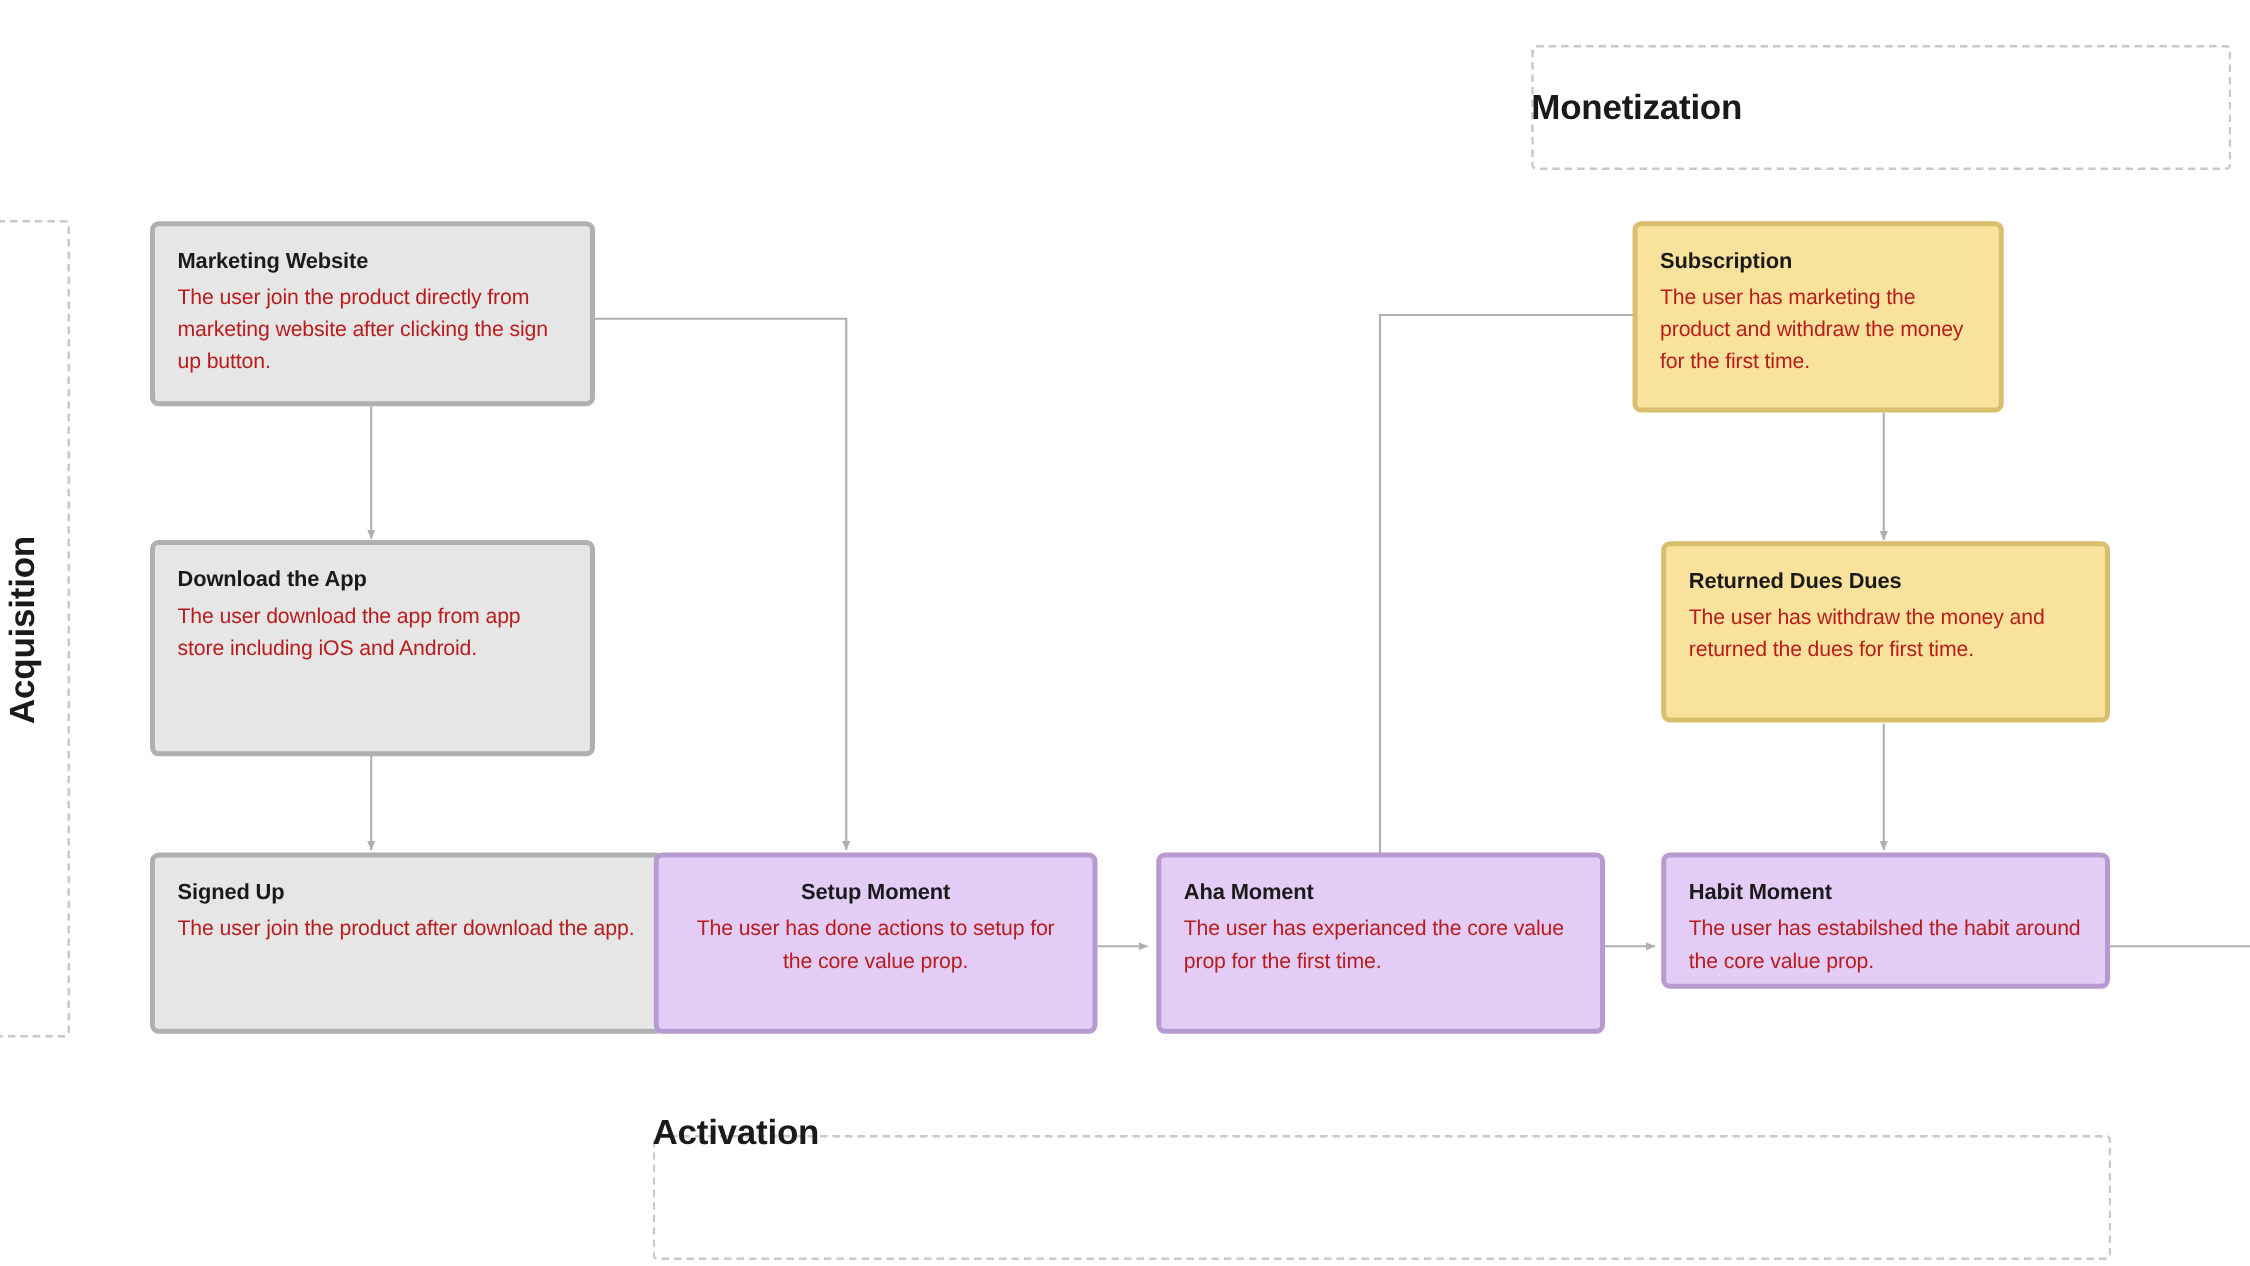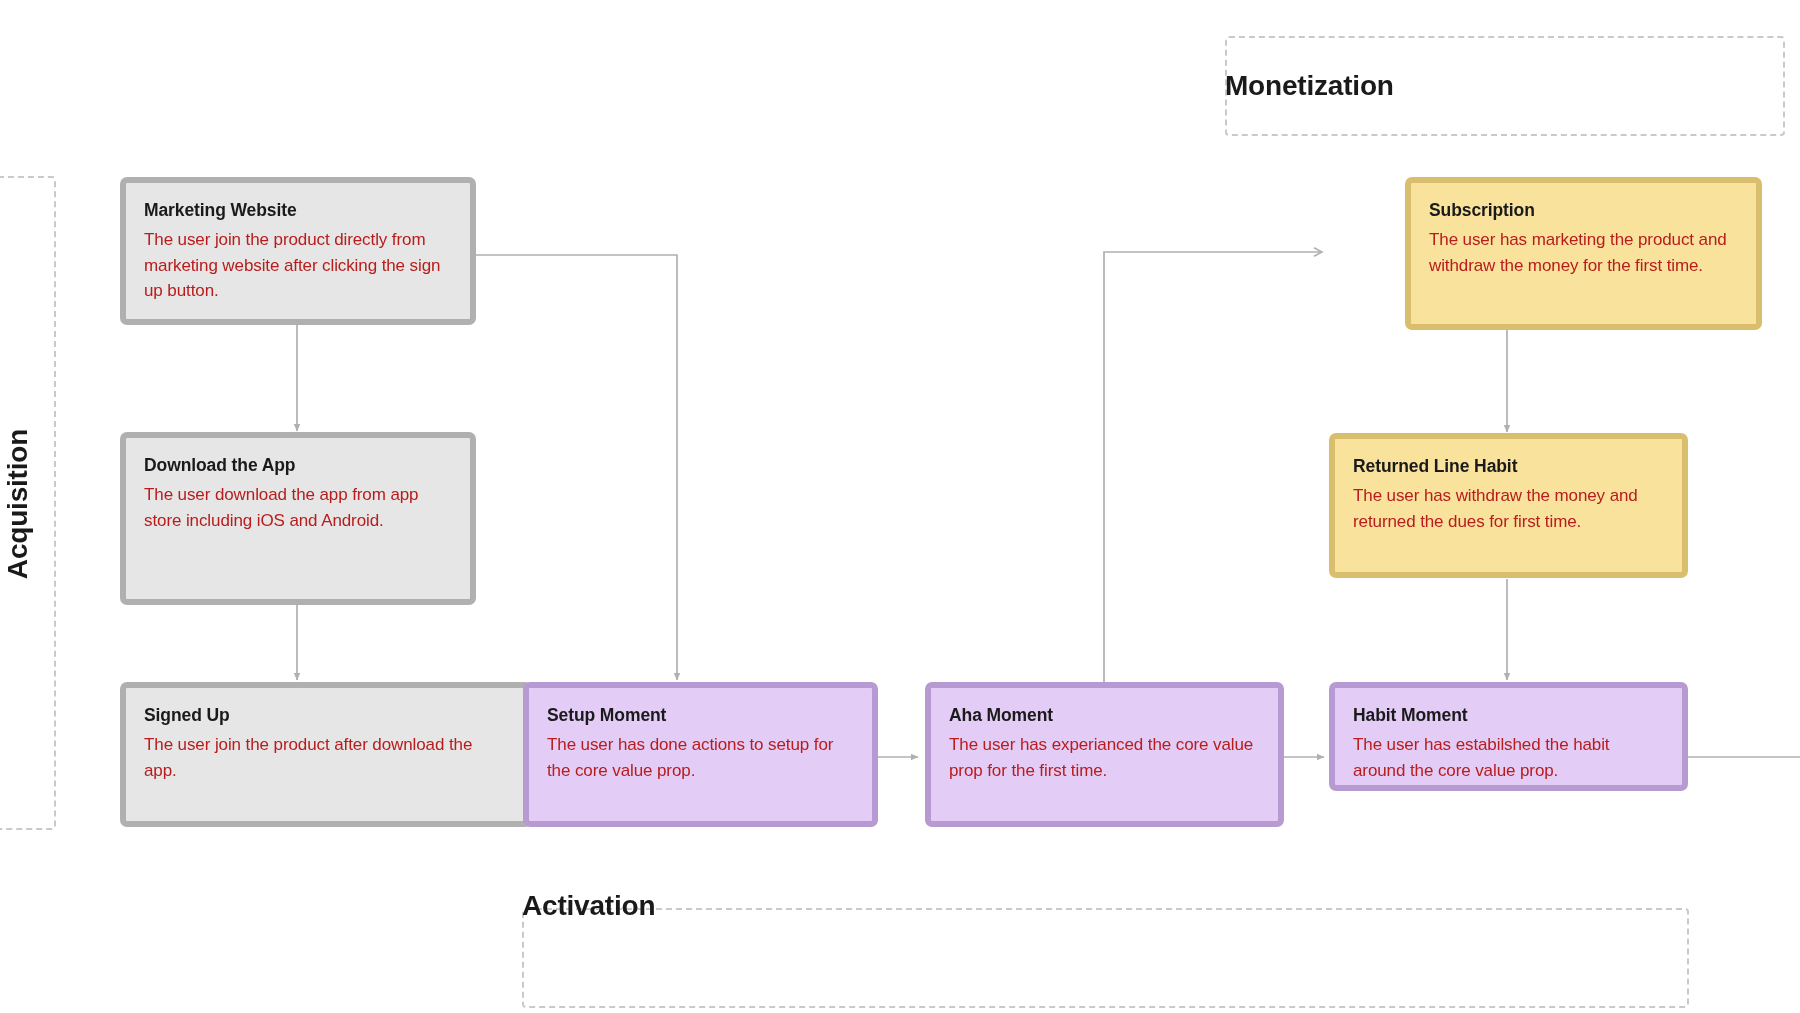--- a/index.html
+++ b/index.html
@@ -27,21 +27,21 @@
     width: 1800px;
     height: 1013px;
     pointer-events: none;
   }
 
   
   .node {
     position: absolute;
     box-sizing: border-box;
     border-radius: 7px;
-    border: 6px solid #0ea5e9;
+    border: 4px solid #0ea5e9;
     padding: 16px 18px 14px 18px;
     box-shadow: 0 0 0 0 rgba(0,0,0,0);
   }
   .node .title {
     font-size: 17.5px;
     font-weight: bold;
     color: #1a1a1a;
     letter-spacing: -0.1px;
     margin-bottom: 5px;
     line-height: 1.3;
@@ -133,38 +133,38 @@
   <div class="node gray" style="left:120px; top:432px; width:356px; height:173px;">
     <div class="title">Download the App</div>
     <div class="desc">The user download the app from app store including iOS and Android.</div>
   </div>
 
   <div class="node gray" style="left:120px; top:682px; width:412px; height:145px;">
     <div class="title">Signed Up</div>
     <div class="desc">The user join the product after download the app.</div>
   </div>
 
-  <div class="node purple" style="left:523px; top:682px; width:355px; height:145px;">
+  <div class="node purple" style="left:523px; top:682px; width:355px; height:145px;text-align:center;">
     <div class="title">Setup Moment</div>
     <div class="desc">The user has done actions to setup for the core value prop.</div>
   </div>
 
   <div class="node purple" style="left:925px; top:682px; width:359px; height:145px;">
     <div class="title">Aha Moment</div>
     <div class="desc">The user has experianced the core value prop for the first time.</div>
   </div>
 
   <div class="node purple" style="left:1329px; top:682px; width:359px; height:109px;">
     <div class="title">Habit Moment</div>
     <div class="desc">The user has estabilshed the habit around the core value prop.</div>
   </div>
 
-  <div class="node yellow" style="left:1405px; top:177px; width:357px; height:153px;">
+  <div class="node yellow" style="left:1306px; top:177px; width:297px; height:153px;">
     <div class="title">Subscription</div>
     <div class="desc">The user has marketing the product and withdraw the money for the first time.</div>
   </div>
 
   <div class="node yellow" style="left:1329px; top:433px; width:359px; height:145px;">
-    <div class="title">Returned Line Habit</div>
+    <div class="title">Returned Dues Dues</div>
     <div class="desc">The user has withdraw the money and returned the dues for first time.</div>
   </div>
 
 </div>
 
 </body></html>

